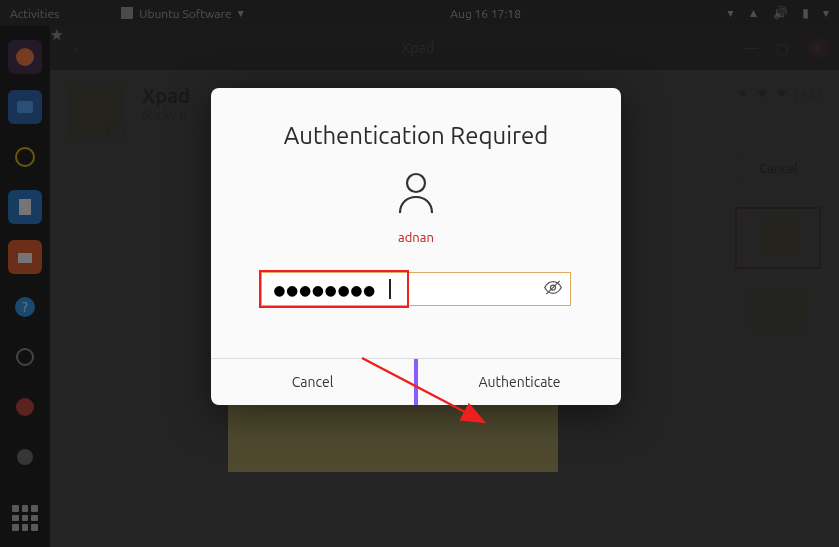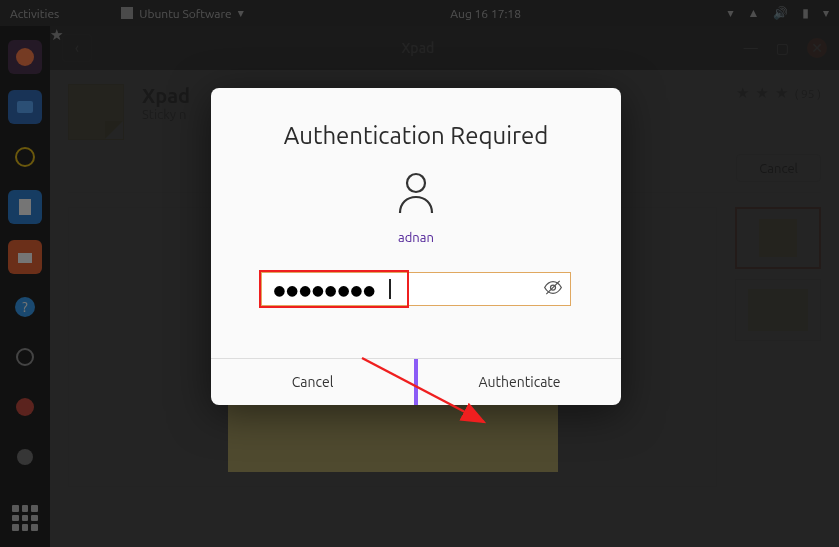--- a/index.html
+++ b/index.html
@@ -54,21 +54,21 @@
 
     
     .dim { position:absolute; inset:0; background:rgba(20,20,20,0.55); }
 
     
     .dialog { position:absolute; top:88px; left:211px; width:410px; background:#fafafa; border-radius:8px; box-shadow:0 8px 40px rgba(0,0,0,0.5); display:flex; flex-direction:column; align-items:center; padding-top:34px; }
     .dialog h1 { font-size:24px; font-weight:400; color:#2b2b2b; margin-bottom:18px; }
     .dialog .subtitle { font-size:13px; color:#444; margin-bottom:36px; }
     .user-ico { margin-bottom:12px; }
     .user-ico svg { width:48px; height:48px; stroke:#333; stroke-width:2.2; fill:none; }
-    .username { font-size:13px; color:#4c1d95; margin-bottom:28px; }
+    .username { font-size:13px; color:#b91c1c; margin-bottom:28px; }
     .pw-wrap { position:relative; width:310px; margin-bottom:52px; }
     .pw-input { width:100%; height:34px; border:1px solid #e0a860; background:#fff; padding:0 40px 0 12px; font-size:18px; letter-spacing:2px; font-family:monospace; }
     .pw-hl { position:absolute; top:-2px; left:-2px; width:150px; height:38px; border:2px solid #ef1f1f; pointer-events:none; }
     .eye { position:absolute; right:8px; top:50%; transform:translateY(-50%); }
     .eye svg { width:20px; height:20px; stroke:#555; stroke-width:1.5; fill:none; }
     .caret { position:absolute; top:7px; left:128px; width:1.5px; height:20px; background:#222; }
     .dlg-buttons { display:flex; width:100%; border-top:1px solid #ddd; }
     .dlg-buttons button { flex:1; height:46px; background:transparent; border:none; font-size:14px; color:#333; cursor:pointer; }
     .dlg-buttons button + button { border-left:4px solid #8b5cf6; }
 

